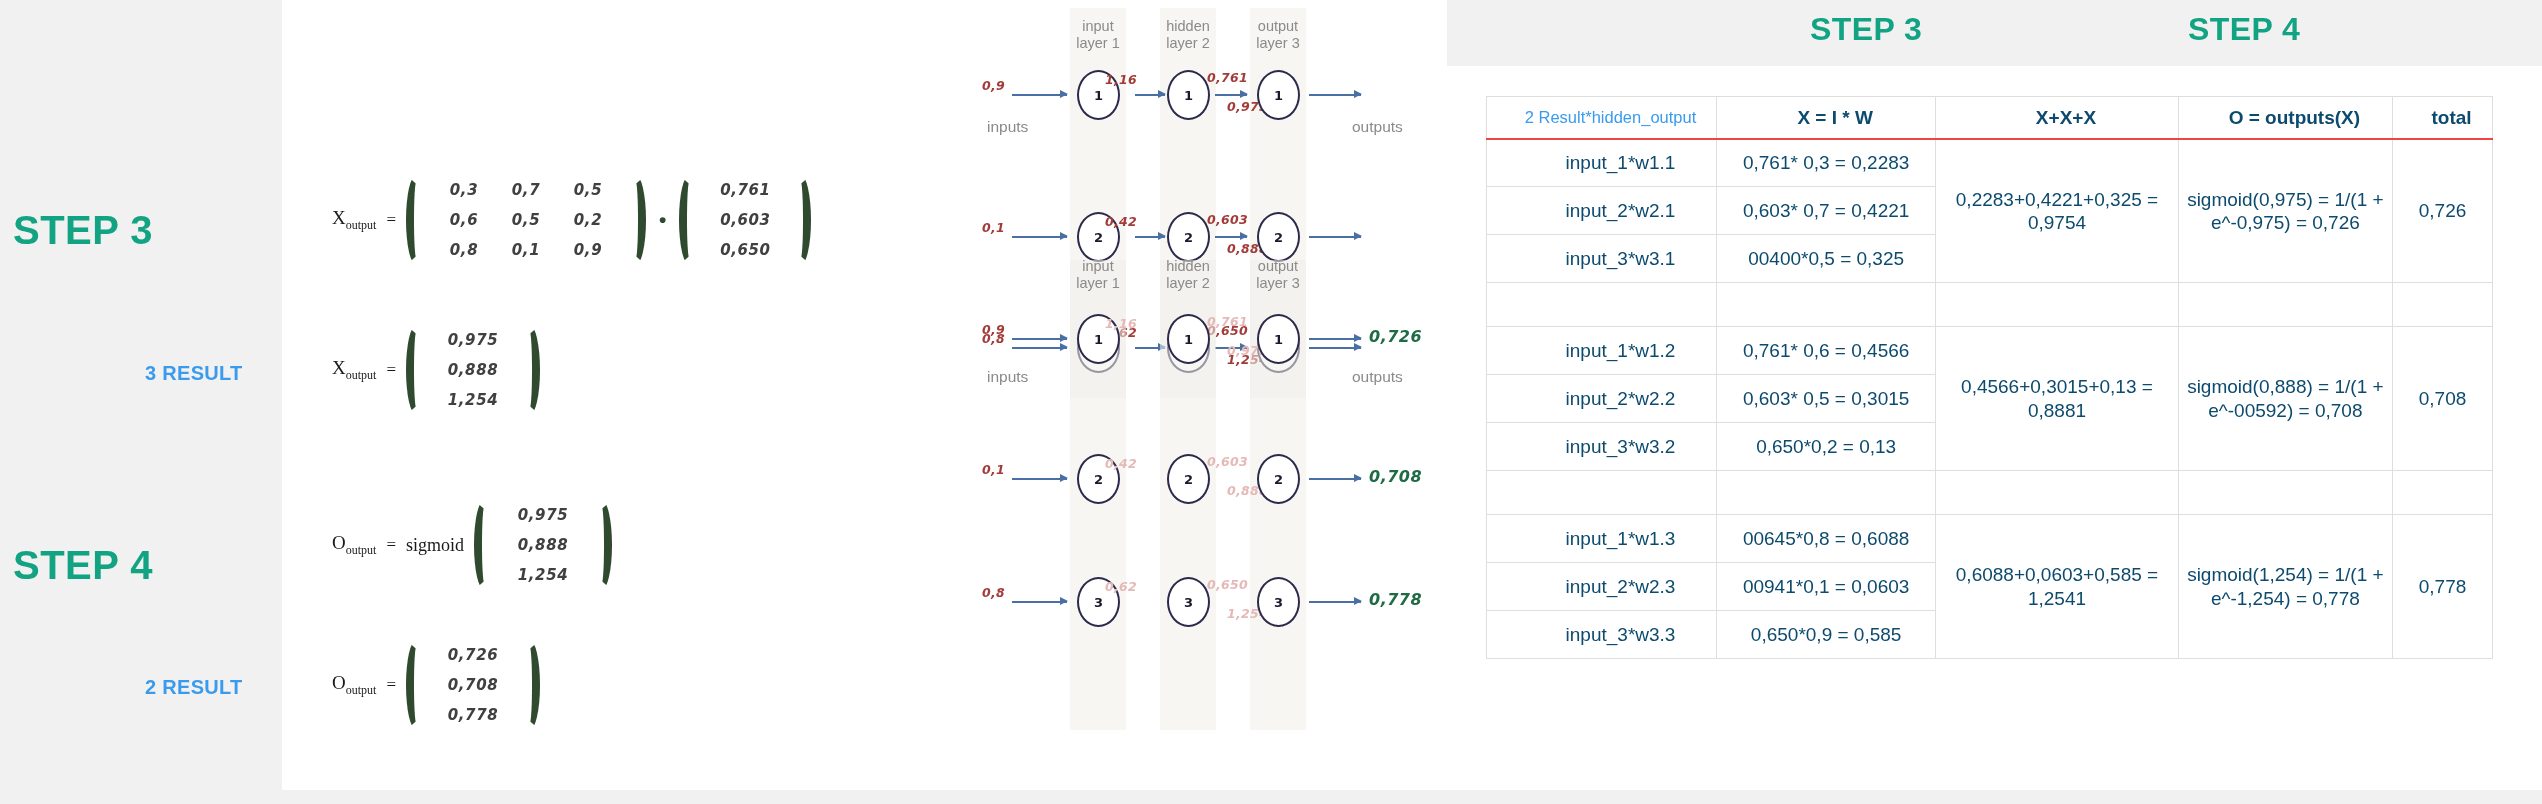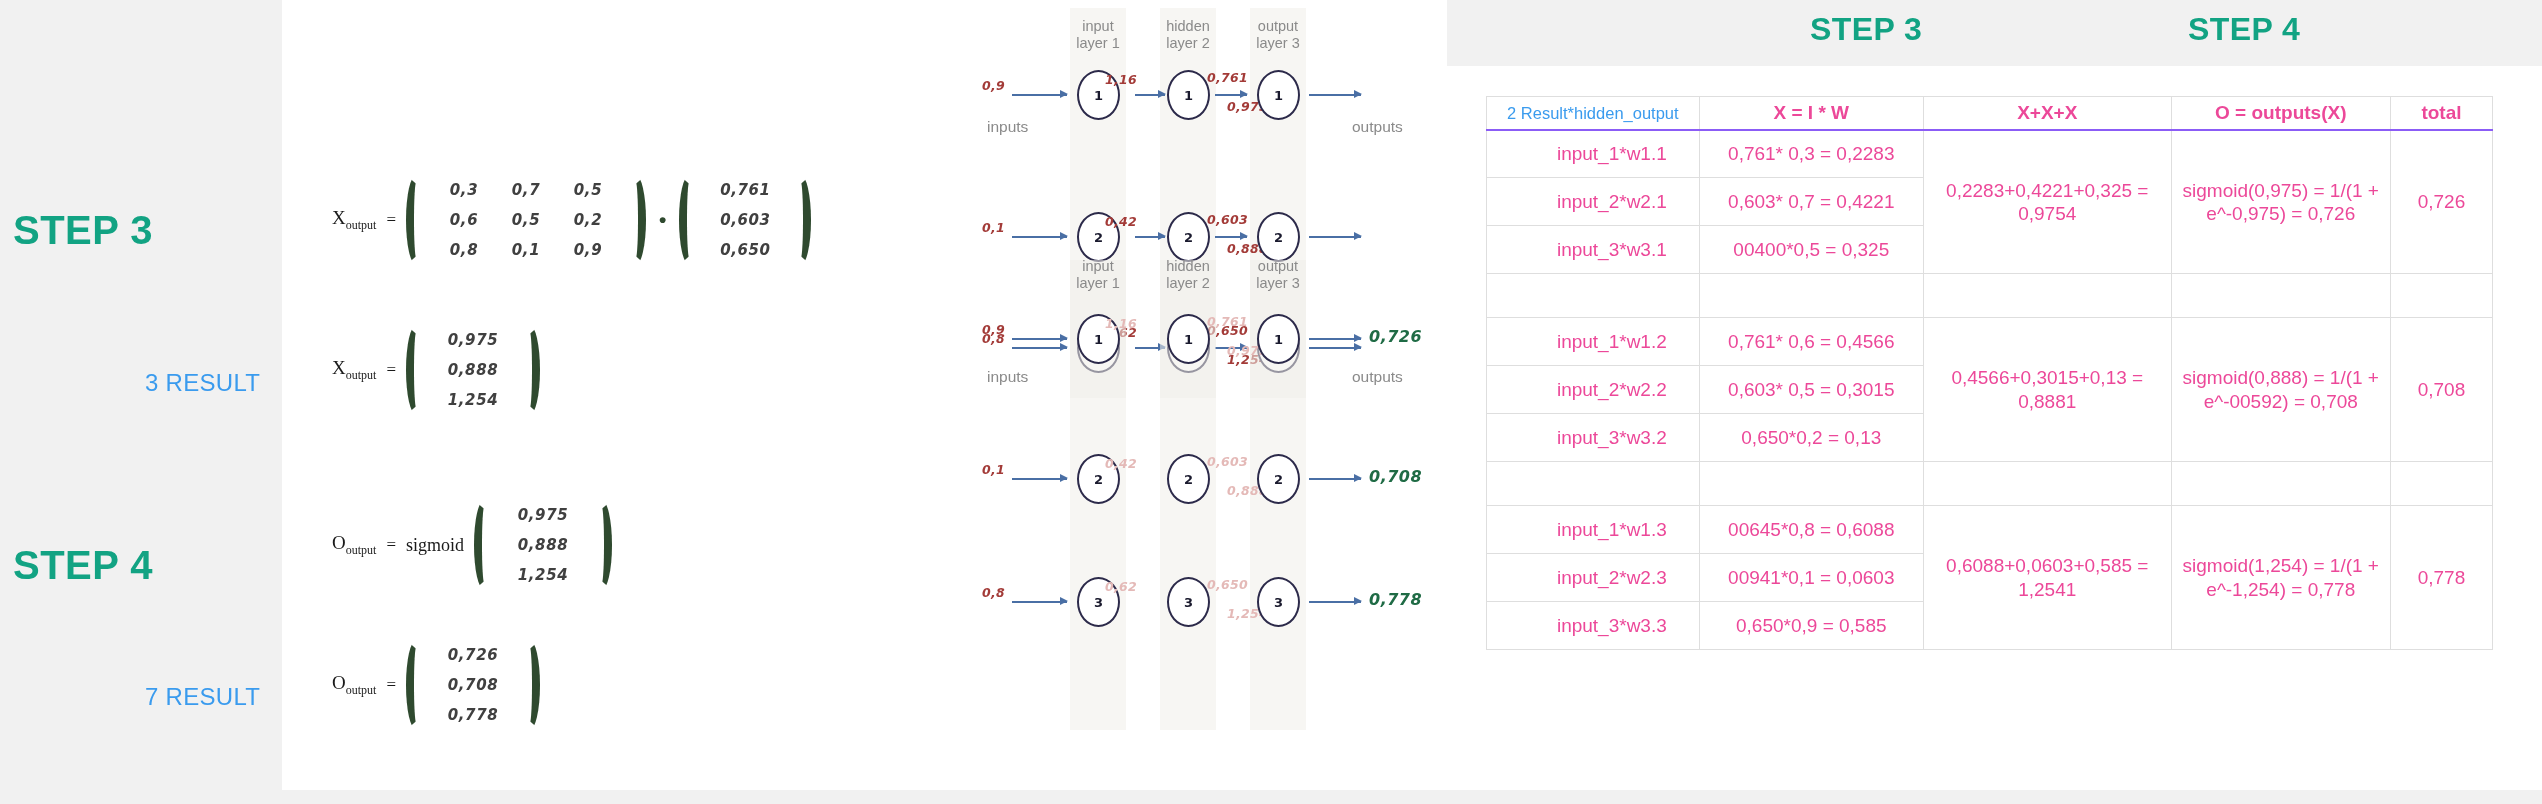--- a/index.html
+++ b/index.html
@@ -13,22 +13,22 @@
 
   
   .rail { position: absolute; left: 0; top: 0; width: 282px; height: 804px; background: #f1f1f1; }
   .step-title {
     position: absolute; font-weight: bold; color: #12a383;
     font-size: 40px; letter-spacing: .5px; white-space: nowrap;
   }
   #step3-title { left: 13px; top: 208px; }
   #step4-title { left: 13px; top: 543px; }
   .result-label {
-    position: absolute; font-weight: normal; color: #3a9bee;
-    font-size: 24px; letter-spacing: .3px; white-space: nowrap; margin-top: 7px;
+    position: absolute; font-weight: bold; color: #3a9bee;
+    font-size: 20px; letter-spacing: .3px; white-space: nowrap;
   }
   #r3 { left: 145px; top: 362px; }
   #r4 { left: 145px; top: 676px; }
 
   
   .panel { position: absolute; left: 282px; top: 0; width: 1165px; height: 790px; background: #ffffff; }
 
   
   .mathrow { position: absolute; display: flex; align-items: center; gap: 10px; }
   .varlbl { font-family: "Liberation Serif", serif; font-size: 19px; color: #1a1a1a; white-space: nowrap; }
@@ -90,43 +90,43 @@
   #rstep4 { left: 2188px; }
   .right-white { position: absolute; left: 1447px; top: 66px; width: 1095px; height: 724px; background: #fff; }
 
   table.calc {
     position: absolute; left: 1486px; top: 96px; width: 1007px;
     border-collapse: collapse; background: #fff;
     font-family: "Liberation Sans", sans-serif;
   }
   table.calc th, table.calc td {
     border: 1px solid #dedede; text-align: center; vertical-align: middle;
-    padding: 4px 6px; color: #ec4899; font-size: 19px; line-height: 1.22;
-  }
-  table.calc thead th { font-weight: bold; height: 33px; border-bottom: 2px solid #8b5cf6; }
+    padding: 4px 6px; color: #0c4a6e; font-size: 19px; line-height: 1.22;
+  }
+  table.calc thead th { font-weight: bold; height: 42px; border-bottom: 2px solid #ef4444; padding-left: 24px; }
   table.calc thead th.first { color: #3a9bee; font-size: 16.5px; font-weight: normal; }
   table.calc td.lbl { width: 168px; height: 48px; padding-left: 44px; }
   table.calc td.expr { width: 180px; }
   table.calc td.sum { width: 196px; }
   table.calc td.sigm { width: 176px; }
   table.calc td.tot { width: 82px; }
   table.calc tr.spacer td { height: 44px; border-left-color: #dedede; border-right-color: #dedede; }
   col.c1 { width: 168px; } col.c2 { width: 180px; } col.c3 { width: 196px; }
   col.c4 { width: 176px; } col.c5 { width: 82px; }
 </style>
 </head>
 <body>
 
 <div class="stage">
 
   <div class="rail">
     <div class="step-title" id="step3-title">STEP 3</div>
     <div class="result-label" id="r3">3 RESULT</div>
     <div class="step-title" id="step4-title">STEP 4</div>
-    <div class="result-label" id="r4">7 RESULT</div>
+    <div class="result-label" id="r4">2 RESULT</div>
   </div>
 
   <div class="panel">
 
     <div class="mathrow" style="left:50px; top:175px;">
       <span class="varlbl">
         <span>X</span><sub>output</sub>
       </span>
       <span class="eq">=</span>
       <span class="paren l"></span>

